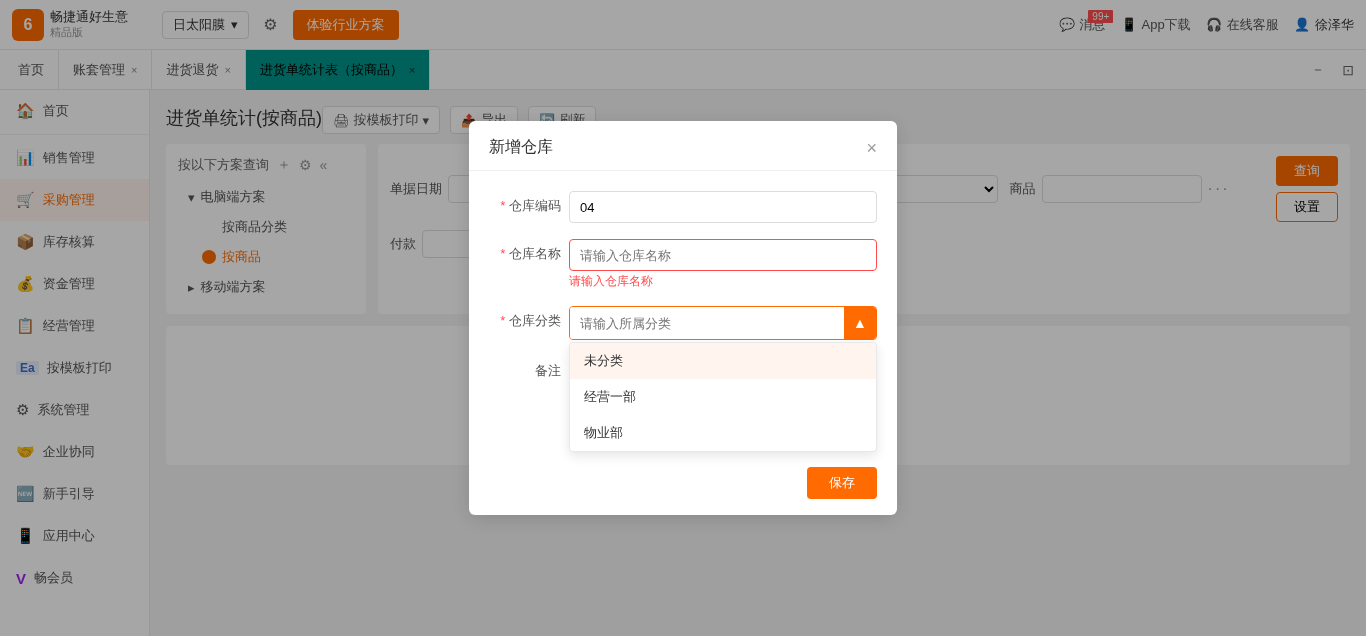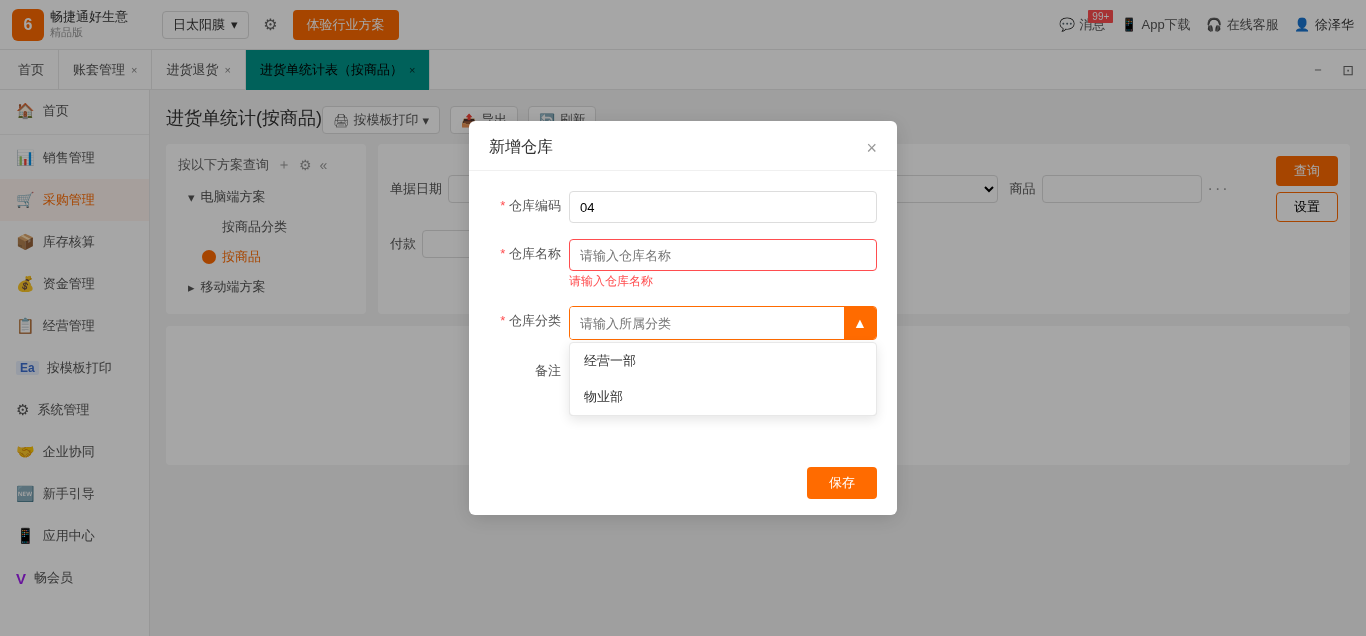--- a/index.html
+++ b/index.html
@@ -699,20 +699,21 @@
 
       <div class="form-row">
         <div class="form-label required">仓库分类</div>
         <div class="category-select-wrapper">
           <div class="category-input-row">
             <input class="category-input" placeholder="请输入所属分类" style="">
             <div class="category-toggle">▲</div>
           </div>
 
           <div class="dropdown-list">
+            <div class="dropdown-item highlighted">未分类</div>
             <div class="dropdown-item">经营一部</div>
             <div class="dropdown-item">物业部</div>
           </div>
         </div>
       </div>
 
       <div class="form-row">
         <div class="form-label">备注</div>
         <div class="form-control">
           <textarea class="textarea-input" style=""></textarea>

